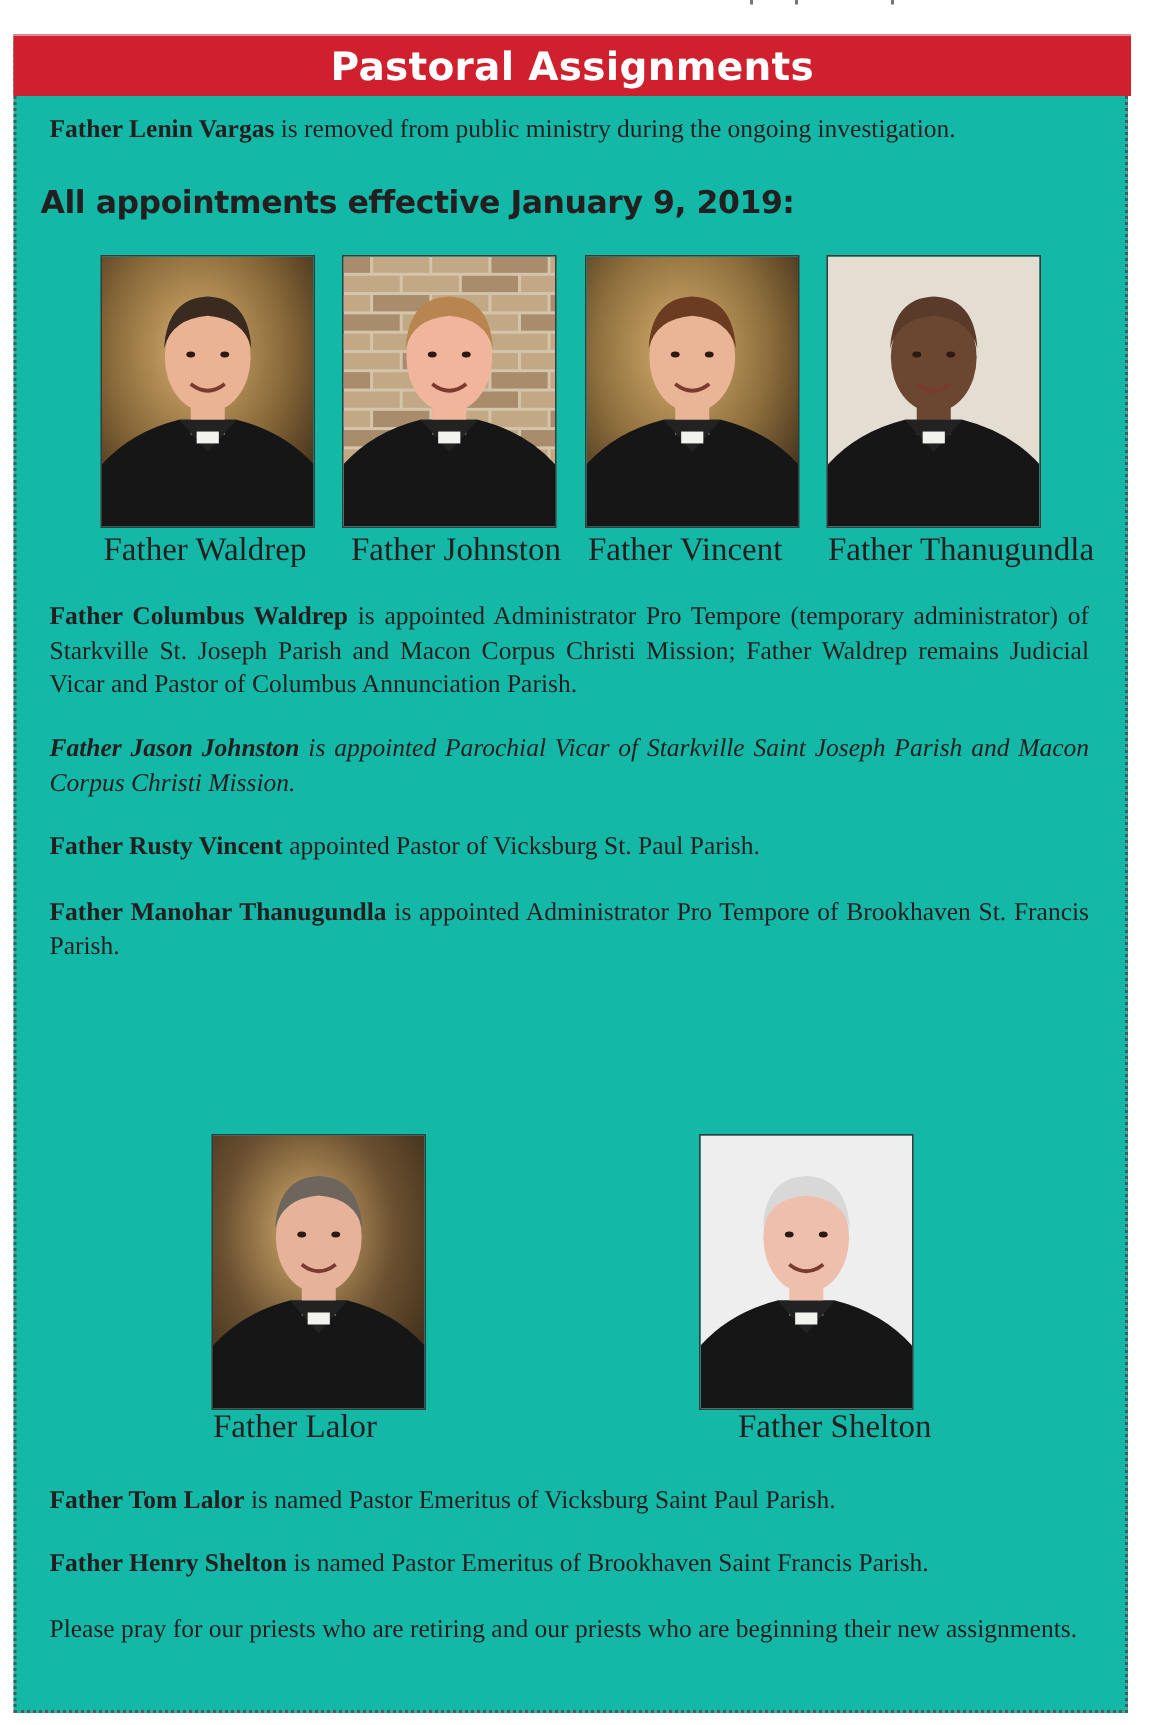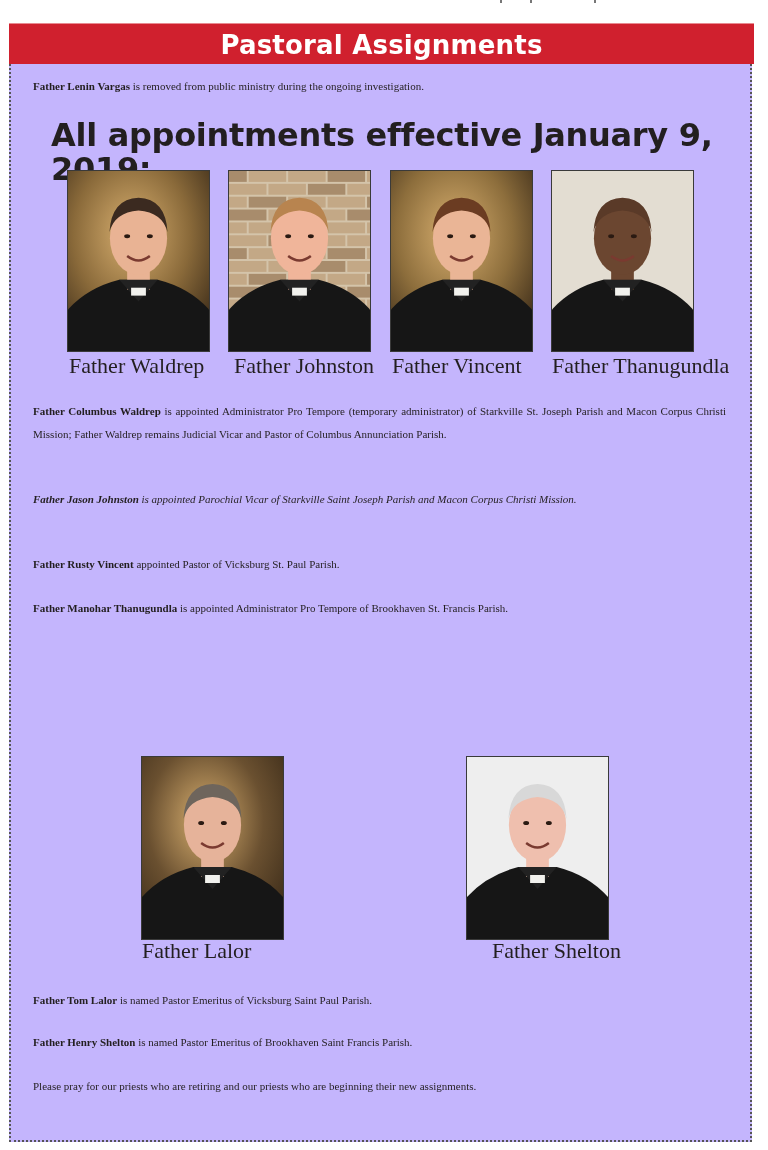--- a/index.html
+++ b/index.html
@@ -6,40 +6,40 @@
   body {
     width: 768px; height: 1150px; background: #ffffff; position: relative; overflow: hidden;
     font-family: "Liberation Serif", "DejaVu Serif", serif; color: #231f20;
   }
   .top-marks {
     position: absolute; left: 500px; top: 0; width: 120px; height: 4px;
   }
   .top-marks span { position: absolute; top: 0; width: 2px; height: 3px; background: #777; }
   .box {
     position: absolute; left: 9px; top: 23px; width: 743px; height: 1119px;
-    background: #c4b5fd;
+    background: #14b8a6;
     border-left: 2px dotted #555; border-right: 2px dotted #555; border-bottom: 2px dotted #555;
     box-sizing: border-box;
   }
   .banner {
     position: absolute; left: -2px; top: 0; width: 745px; height: 40px;
     background: #d0202e; color: #ffffff; text-align: center;
     font-family: "DejaVu Sans", "Liberation Sans", sans-serif; font-weight: bold;
     font-size: 26px; line-height: 42px; letter-spacing: 0.2px;
     border-top: 1px solid #e88a90;
   }
   .para {
     position: absolute; left: 22px; width: 693px;
-    font-size: 11px; line-height: 22.5px; text-align: justify; color: #231f20;
+    font-size: 17px; line-height: 22.5px; text-align: justify; color: #231f20;
   }
   .para b { font-weight: bold; }
   .headline {
-    position: absolute; left: 40px; top: 95px; width: 700px;
+    position: absolute; left: 16px; top: 95px; width: 700px;
     font-family: "DejaVu Sans", "Liberation Sans", sans-serif; font-weight: bold;
-    font-size: 32px; line-height: 34px; color: #231f20; letter-spacing: -0.3px;
+    font-size: 21px; line-height: 34px; color: #231f20; letter-spacing: -0.3px;
   }
   .photo {
     position: absolute; width: 143px; height: 182px; box-sizing: border-box;
     border: 1.5px solid #3a3a3a; overflow: hidden;
   }
   .photo svg { display: block; width: 100%; height: 100%; }
   .caption {
     position: absolute; font-size: 22px; line-height: 20px; color: #231f20; white-space: nowrap;
   }
 </style>

